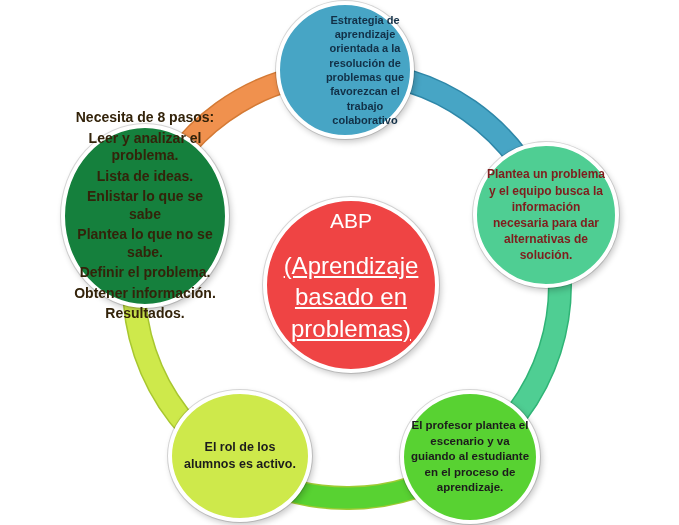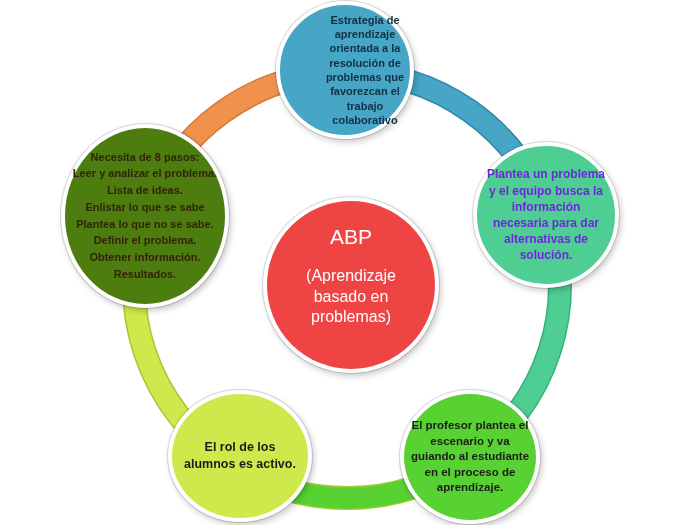--- a/index.html
+++ b/index.html
@@ -21,49 +21,49 @@
     font-weight:bold;
     box-shadow:0 0 0 1px rgba(0,0,0,0.14), 2px 3px 6px rgba(0,0,0,0.22);
   }
   .node-inner{padding:2px;}
   
   .node-center{
     left:263px;top:197px;width:176px;height:176px;
     background:#ef4444;color:#ffffff;font-weight:500;
   }
   .node-center .title{font-size:21px;margin:0 0 12px 0;}
-  .node-center .subtitle{font-size:16px;line-height:1.3;width:136px;margin:17px auto;}
+  .node-center .subtitle{font-size:24px;line-height:1.3;width:136px;margin:17px auto;text-decoration:underline;}
   
   .node-top{
     left:276px;top:1px;width:138px;height:138px;
     background:#47a5c5;color:#123047;font-size:11px;line-height:1.3;
   }
   .node-top .node-inner{width:108px;margin-left:40px;}
   
   .node-right{
     left:473px;top:142px;width:146px;height:146px;
-    background:#4fce93;color:#6d28d9;font-size:12px;line-height:1.35;
+    background:#4fce93;color:#7f1d1d;font-size:12px;line-height:1.35;
   }
   .node-right .node-inner{width:122px;}
   
   .node-bottom-right{
     left:400px;top:390px;width:140px;height:134px;
     background:#58d232;color:#1c1c1c;font-size:11.5px;line-height:1.35;
   }
   .node-bottom-right .node-inner{width:120px;}
   
   .node-bottom-left{
     left:168px;top:390px;width:144px;height:132px;
     background:#cee94b;color:#1c1c1c;font-size:12.5px;line-height:1.4;
   }
   .node-bottom-left .node-inner{width:118px;}
   
   .node-left{
     left:61px;top:124px;width:168px;height:184px;
-    background:#4d7c0f;color:#33230a;font-size:11px;line-height:1.25;
+    background:#15803d;color:#33230a;font-size:14px;line-height:1.25;
   }
   .node-left .node-inner{width:146px;}
   .step-line{display:block;margin:3px 0;}
 </style>
 </head>
 <body>
 
 <div class="canvas">
 
   <svg class="ring" width="679" height="525" viewBox="0 0 679 525">

